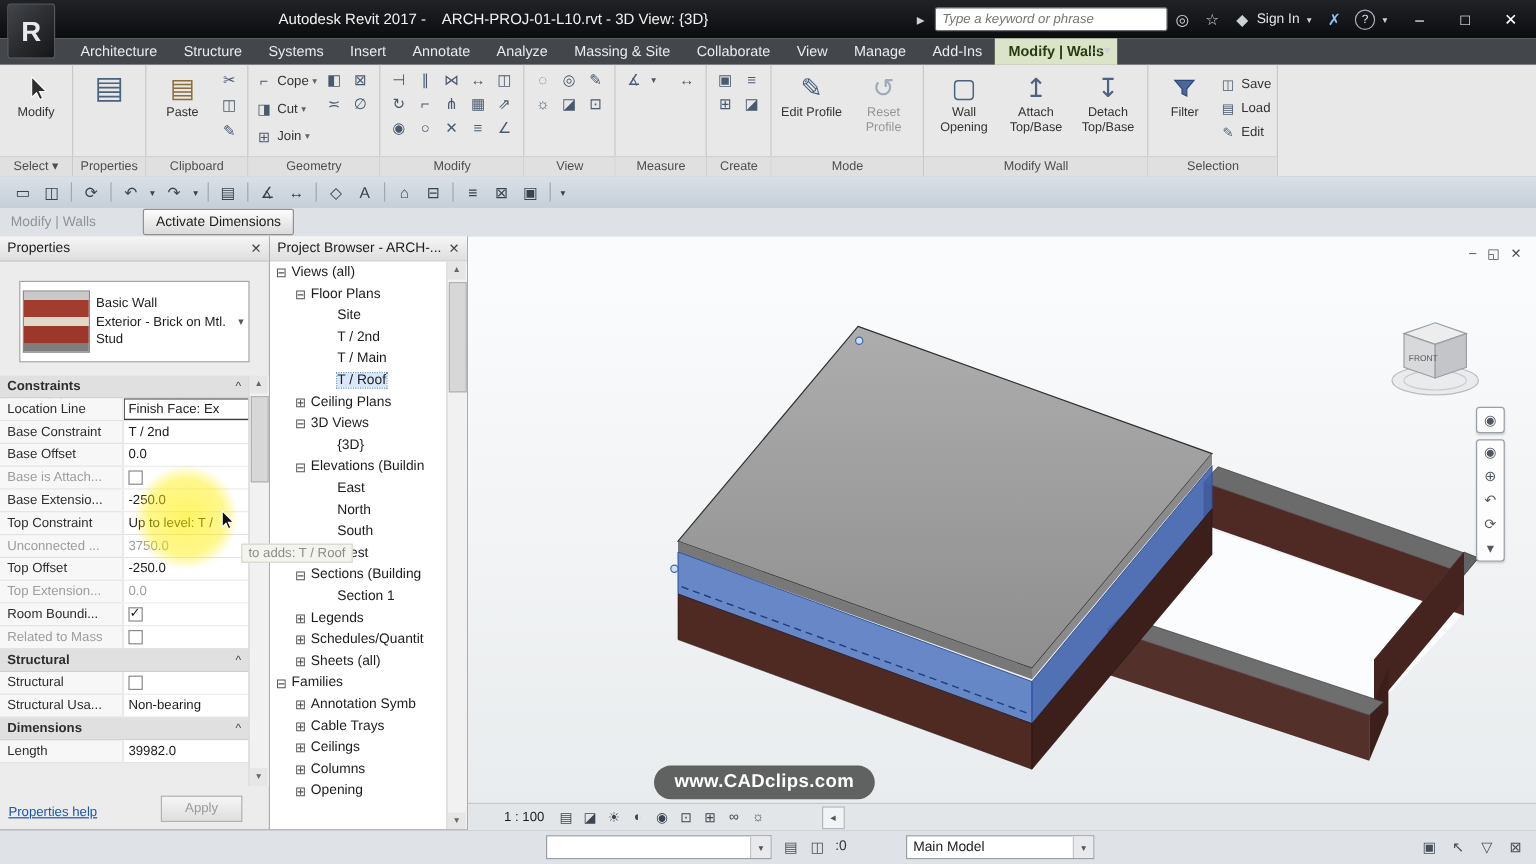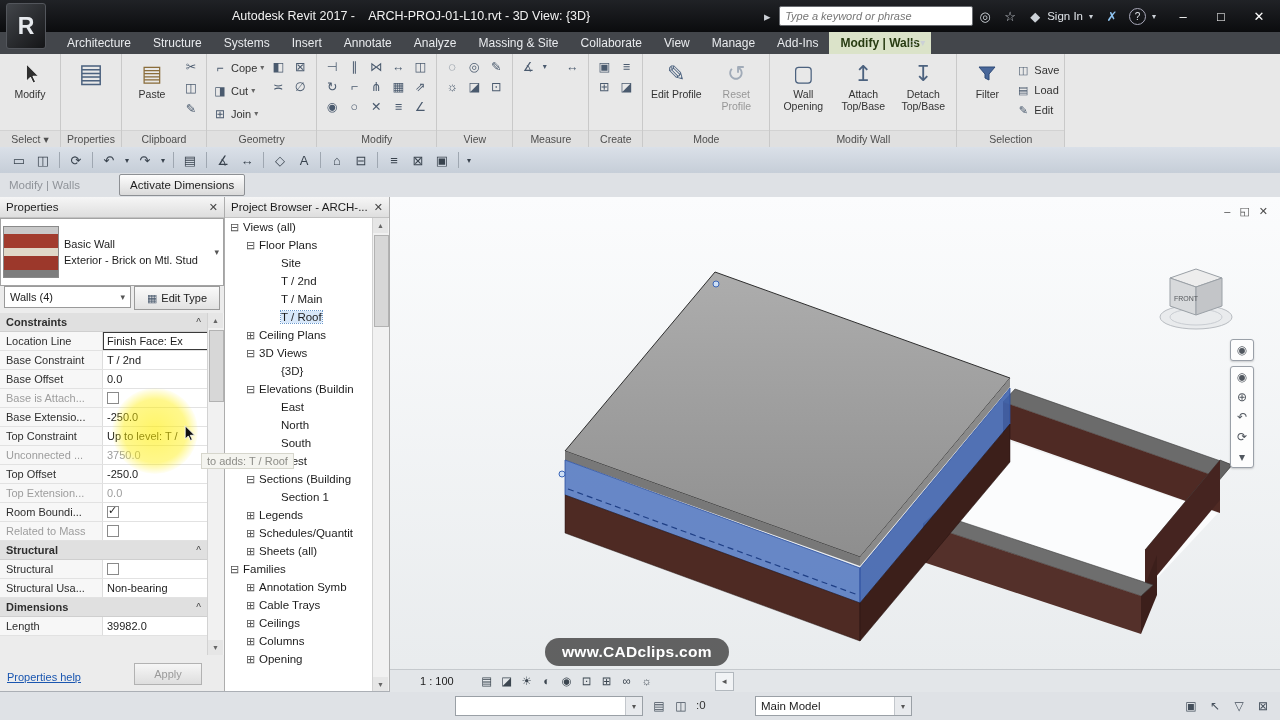--- a/index.html
+++ b/index.html
@@ -61,21 +61,21 @@
   .ob-mode{width:110px;padding-left:9px;font-size:11.5px;color:#90949a;white-space:nowrap;}
   .ob-btn{height:20px;padding:0 10px;font-size:11.5px;color:#1d1d1d;background:linear-gradient(#fdfdfd,#dadada);border:1px solid #8d9094;border-radius:2px;display:flex;align-items:center;}
 
   
   .main{position:absolute;top:197px;left:0;right:0;bottom:28px;display:flex;}
 
   
   .props{width:224px;background:#ececec;border-right:1px solid #adadad;position:relative;flex:none;}
   .phead{height:20px;background:linear-gradient(#f6f6f6,#dedede);border-bottom:1px solid #c2c2c2;display:flex;align-items:center;padding:0 6px;font-size:11.5px;color:#1c1c1c;}
   .phead .x{margin-left:auto;font-size:11px;color:#444;}
-  .typesel{height:62px;background:#fff;border:1px solid #a3a3a3;margin:0;display:flex;align-items:center;padding:2px;gap:5px;}
+  .typesel{height:62px;background:#fff;border:1px solid #a3a3a3;margin:16px;display:flex;align-items:center;padding:2px;gap:5px;}
   .thumb{width:54px;height:50px;border:1px solid #8a8a8a;background:linear-gradient(180deg,#c9c9c9 0 14%,#a23c2e 14% 42%,#e0d8c8 42% 58%,#9c382b 58% 86%,#7d7d7d 86% 100%);flex:none;}
   .tstxt{flex:1;font-size:11px;color:#1c1c1c;line-height:14px;overflow:hidden;}
   .tstxt .fam{margin-bottom:2px;}
   .tsarrow{font-size:9px;color:#555;align-self:center;padding-right:2px;}
   .wrow{display:flex;margin:0 4px 4px;gap:3px;}
   .wcombo{flex:1;height:20px;border:1px solid #9a9a9a;background:#fff;font-size:11px;color:#1c1c1c;display:flex;align-items:center;padding:0 5px;}
   .wcombo .arr{margin-left:auto;font-size:9px;color:#555;}
   .etbtn{width:84px;height:22px;border:1px solid #9a9a9a;background:linear-gradient(#fafafa,#e2e2e2);font-size:11px;color:#1c1c1c;display:flex;align-items:center;justify-content:center;gap:4px;}
   .etbtn .gicon{color:#4a5a6e;font-size:11px;}
   .pgrid{position:absolute;top:116px;left:0;right:16px;}
@@ -115,21 +115,21 @@
   
   .viewport{flex:1;position:relative;background:linear-gradient(#fbfcfd,#e8ebed);overflow:hidden;}
   .modelwrap{position:absolute;left:0;top:0;right:0;bottom:22px;}
   .modelwrap svg{width:100%;height:100%;display:block;}
   .vwin{position:absolute;top:8px;right:12px;display:flex;gap:9px;color:#4a4a4a;font-size:11px;z-index:5;}
   .viewcube{position:absolute;top:58px;right:36px;width:96px;height:90px;z-index:5;}
   .navbar{position:absolute;top:142px;right:26px;width:24px;z-index:5;display:flex;flex-direction:column;gap:5px;}
   .navgrp{background:#fdfdfd;border:1px solid #9aa0a8;border-radius:3px;box-shadow:0 1px 2px rgba(0,0,0,.18);display:flex;flex-direction:column;align-items:center;}
   .navic{width:20px;height:20px;display:flex;align-items:center;justify-content:center;font-size:12px;color:#51575f;}
   .watermark{position:absolute;left:155px;bottom:26px;background:rgba(58,58,58,.78);color:#fff;font-size:15.5px;font-weight:bold;padding:5px 17px;border-radius:15px;z-index:6;letter-spacing:.3px;}
-  .viewbar{position:absolute;left:0;right:0;bottom:0;height:22px;background:#e3e6e9;border-top:1px solid #c5c9cd;display:flex;align-items:center;padding-left:30px;gap:17px;font-size:11px;z-index:6;}
+  .viewbar{position:absolute;left:0;right:0;bottom:0;height:22px;background:#e3e6e9;border-top:1px solid #c5c9cd;display:flex;align-items:center;padding-left:30px;gap:2px;font-size:11px;z-index:6;}
   .scale{color:#1c1c1c;margin-right:7px;white-space:nowrap;}
   .vic{width:18px;height:17px;display:flex;align-items:center;justify-content:center;font-size:11.5px;color:#3c4650;}
   .vscroll-left{margin-left:42px;width:17px;height:17px;border:1px solid #b2b8be;background:#f1f3f5;display:flex;align-items:center;justify-content:center;font-size:9px;color:#555;}
 
   
   .statusbar{position:absolute;left:0;right:0;bottom:0;height:28px;background:#dfe2e6;border-top:1px solid #abafb5;font-size:11.5px;color:#1c1c1c;}
   .sb-hint{position:absolute;left:7px;top:7px;white-space:nowrap;}
   .sb-workset{position:absolute;left:455px;top:4px;width:186px;height:18px;background:#fff;border:1px solid #9aa0a6;display:flex;}
   .sb-workset .dd{margin-left:auto;width:16px;background:#e8eaed;border-left:1px solid #c3c7cc;display:flex;align-items:center;justify-content:center;font-size:8px;color:#555;}
   .sbic{position:absolute;top:5px;width:18px;height:18px;display:flex;align-items:center;justify-content:center;font-size:12px;color:#45505c;}

